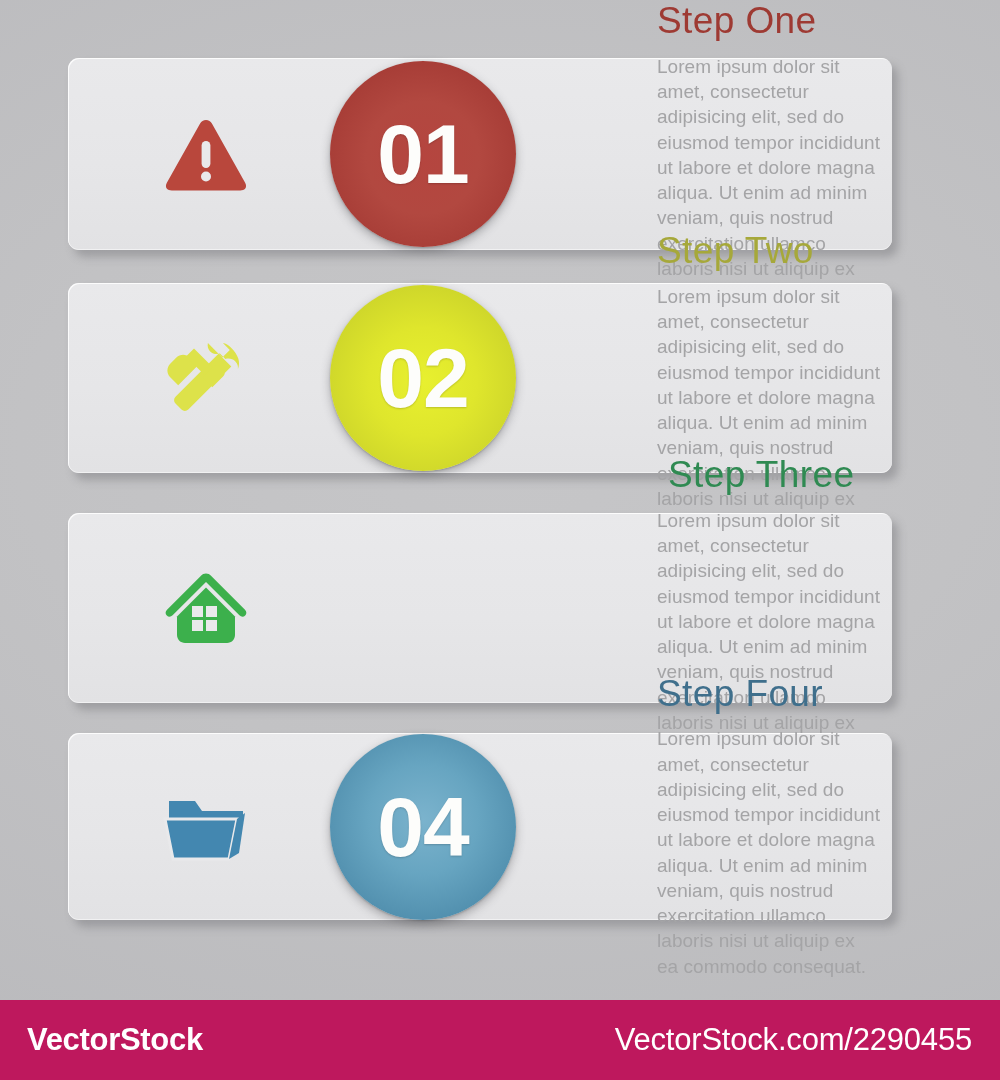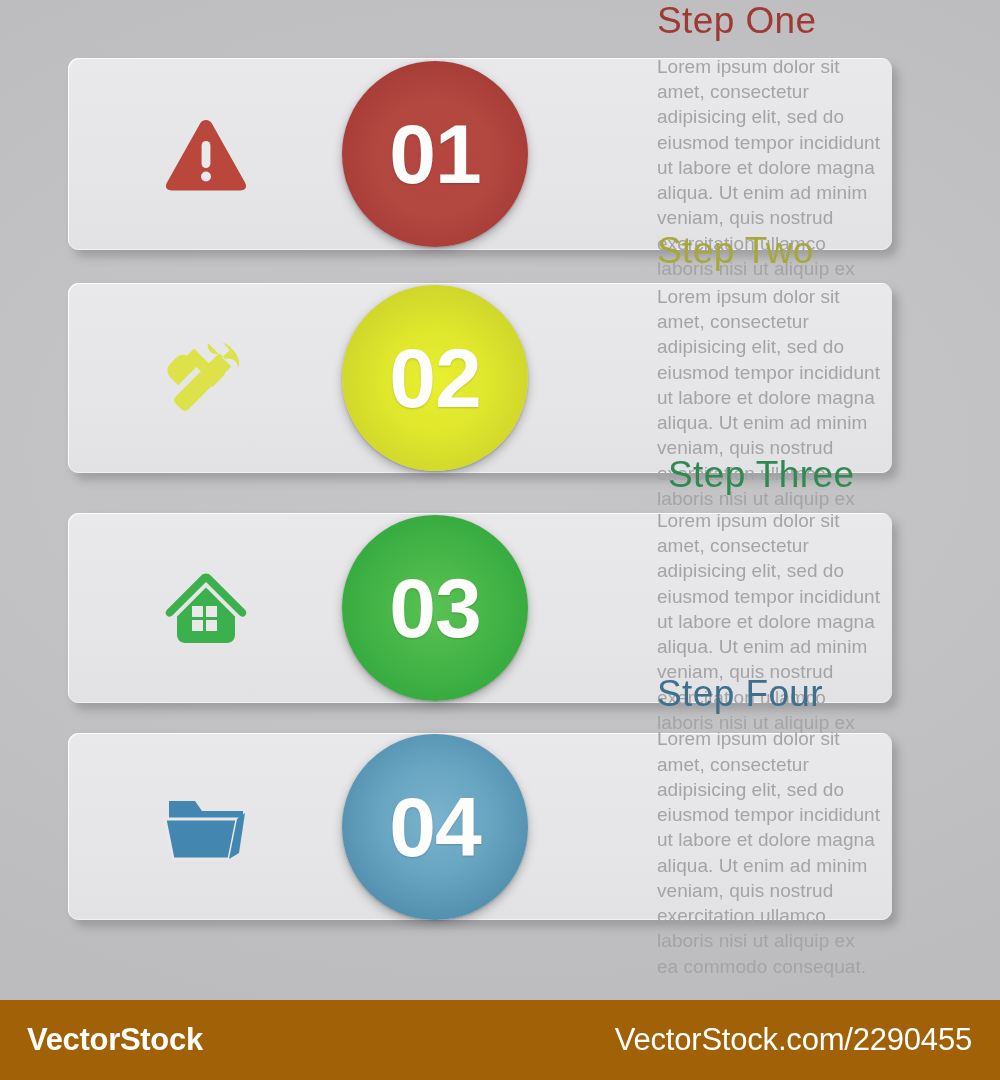--- a/index.html
+++ b/index.html
@@ -48,21 +48,21 @@
     width:116px; height:104px;
     display:flex;
     align-items:center;
     justify-content:center;
   }
   .icon-slot svg { display:block; }
 
   
   .circle {
     position:absolute;
-    left:274px;
+    left:262px;
     top:50%;
     transform:translateY(-50%);
     width:186px; height:186px;
     border-radius:50%;
     display:flex;
     align-items:center;
     justify-content:center;
     box-shadow:
       0 4px 10px rgba(90,90,95,0.45),
       0 1px 2px rgba(0,0,0,0.22);
@@ -119,21 +119,21 @@
     color:#a4a4a6;
     letter-spacing:0.05px;
     max-width:278px;
   }
 
   
   #footer {
     position:absolute;
     left:0; top:1000px;
     width:1000px; height:80px;
-    background:#a16207;
+    background:#be185d;
   }
   #footer .wm-left {
     position:absolute;
     left:27px; top:50%;
     transform:translateY(-50%);
     color:#fff;
     font-size:31px;
     font-weight:bold;
     letter-spacing:-0.3px;
   }
@@ -211,23 +211,20 @@
             <path d="M42 5.5 C44 5.5 45.6 6.3 47 7.7 L81 41.7 C82.8 43.5 82.8 45.9 81.2 47.5 C79.6 49.1 77.2 49.1 75.4 47.3 L42 13.9 L8.6 47.3 C6.8 49.1 4.4 49.1 2.8 47.5 C1.2 45.9 1.2 43.5 3 41.7 L37 7.7 C38.4 6.3 40 5.5 42 5.5 Z" fill="#3cb04c"></path>
 
             <path d="M42 19.5 L71 48.5 L71 67 C71 71.4 67.4 75 63 75 L21 75 C16.6 75 13 71.4 13 67 L13 48.5 Z" fill="#3cb04c"></path>
 
             <rect x="28" y="38" width="11" height="11" fill="#e9e9eb"></rect>
             <rect x="42" y="38" width="11" height="11" fill="#e9e9eb"></rect>
             <rect x="28" y="52" width="11" height="11" fill="#e9e9eb"></rect>
             <rect x="42" y="52" width="11" height="11" fill="#e9e9eb"></rect>
           </svg>
         </div>
-        <div class="circle c3">
-          <span class="circle-num">03</span>
-        </div>
         <div class="text-block">
           <div class="step-title" style="color:#2f8a52;margin-left:11px;">Step Three</div>
           <div class="step-body">Lorem ipsum dolor sit amet, consectetur adipisicing elit, sed do eiusmod tempor incididunt ut labore et dolore magna aliqua. Ut enim ad minim veniam, quis nostrud exercitation ullamco laboris nisi ut aliquip ex ea commodo consequat.</div>
         </div>
       </div>
     </div>
 
     <div class="panel" style="top:733px; height:187px;">
       <div class="panel-inner">
         <div class="icon-slot">

